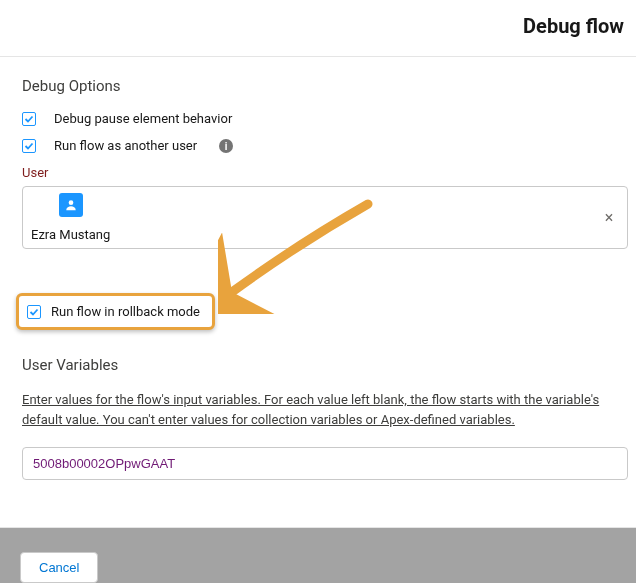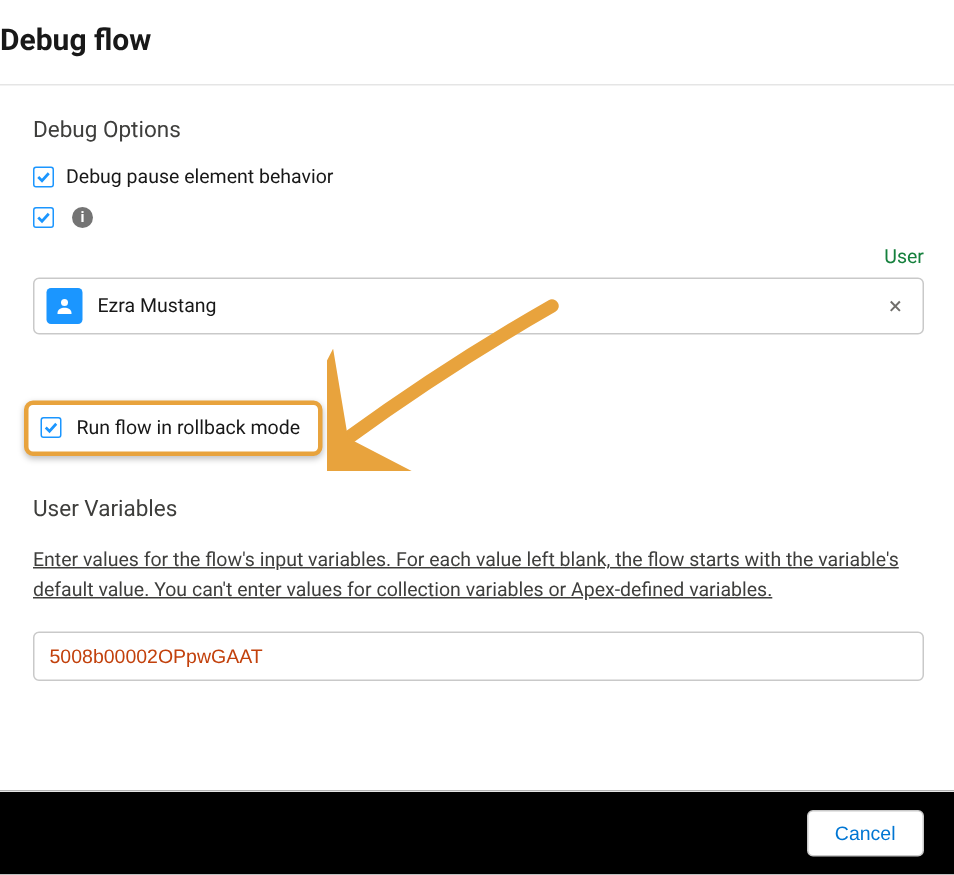--- a/index.html
+++ b/index.html
@@ -7,41 +7,41 @@
     font-family: -apple-system, BlinkMacSystemFont, "Segoe UI", Roboto, Helvetica, Arial, sans-serif;
     font-size: 13px;
     color: #181818;
     background: #fff;
     width: 636px;
     height: 583px;
     position: relative;
     overflow: hidden;
   }
   .header {
-    text-align: left;
-    padding: 14px 0 18px 0;
+    text-align: right;
+    padding: 14px 12px 18px 0;
     border-bottom: 1px solid #e5e5e5;
   }
   .header h1 {
     font-size: 20px;
     font-weight: 700;
   }
   .content {
-    padding: 20px 20px 0 22px;
+    padding: 20px 8px 0 22px;
   }
   .section-title {
     font-size: 15px;
     color: #3e3e3c;
     margin-bottom: 16px;
   }
   .chk-row {
     display: flex;
-    align-items: flex-start;
+    align-items: flex-end;
     margin-bottom: 12px;
-    gap: 8px;
+    gap: 18px;
   }
   .chk {
     width: 14px;
     height: 14px;
     border: 1px solid #1b96ff;
     border-radius: 2px;
     display: flex;
     align-items: center;
     justify-content: center;
     background: #fff;
@@ -54,88 +54,90 @@
     background: #747474;
     color: #fff;
     display: inline-flex;
     align-items: center; justify-content: center;
     font-size: 10px;
     font-weight: 700;
     margin-left: 4px;
   }
   .field-label {
     font-size: 13px;
-    color: #15803d;
+    color: #7f1d1d;
     margin: 8px 0 6px 0;
-    text-align: right;
   }
   .user-pill-box {
     border: 1px solid #c9c9c9;
     border-radius: 4px;
     padding: 6px 8px;
     display: flex;
     align-items: center;
     justify-content: space-between;
     margin-bottom: 18px;
   }
   .user-pill-left {
     display: flex;
     align-items: center;
     gap: 10px;
+    flex-direction: column;
   }
   .user-avatar {
     width: 24px; height: 24px;
     background: #1b96ff;
     border-radius: 3px;
     display: flex; align-items:center; justify-content:center;
   }
   .clear-x {
     color: #706e6b;
     font-size: 16px;
     line-height: 1;
     width: 20px;
     text-align: center;
     cursor: pointer;
   }
   .highlight-box {
     display: inline-flex;
+    align-items: center;
     gap: 10px;
     border: 3px solid #e8a33d;
     border-radius: 6px;
     padding: 8px 12px 8px 8px;
     box-shadow: 0 2px 4px rgba(0,0,0,0.25);
     margin-left: -6px;
     background:#fff;
   }
   .desc {
     color: #3e3e3c;
     line-height: 1.5;
     margin: 14px 0 18px 0;
     text-decoration: underline;
   }
   .text-input {
     width: 100%;
     border: 1px solid #c9c9c9;
     border-radius: 4px;
     padding: 8px 10px;
     font-size: 13px;
-    color: #c2410c;
+    color: #701a75;
   }
   .section-gap { height: 26px; }
   .footer {
     position: absolute;
     left: 0; right: 0; bottom: 0;
     height: 56px;
-    background: #000000;
+    background: #a3a3a3;
     border-top: 1px solid #e5e5e5;
     display: flex;
-    align-items: center;
+    align-items: flex-start;
     justify-content: flex-end;
     padding: 0 20px;
     gap: 12px;
+    flex-direction: column;
   }
   .btn {
     border-radius: 4px;
     padding: 7px 18px;
     font-size: 13px;
     cursor: pointer;
   }
   .btn-neutral {
     background: #fff;
     border: 1px solid #c9c9c9;
@@ -172,20 +174,21 @@
     </span>
     <span>Debug pause element behavior</span>
   </div>
 
   <div class="chk-row">
     <span class="chk">
       <svg width="10" height="10" viewBox="0 0 10 10">
           <polyline points="1.5,5 4,7.5 8.5,2.5" fill="none" stroke="#1b96ff" stroke-width="1.8"></polyline>
         </svg>
     </span>
+    <span>Run flow as another user</span>
     <span class="info-icon">i</span>
   </div>
 
   <div class="field-label">User</div>
   <div class="user-pill-box">
     <div class="user-pill-left">
       <span class="user-avatar">
         <svg width="14" height="14" viewBox="0 0 24 24" fill="#fff">
             <circle cx="12" cy="8" r="4"></circle>
             <path d="M4 20c0-4 4-6 8-6s8 2 8 6v1H4z"></path>

